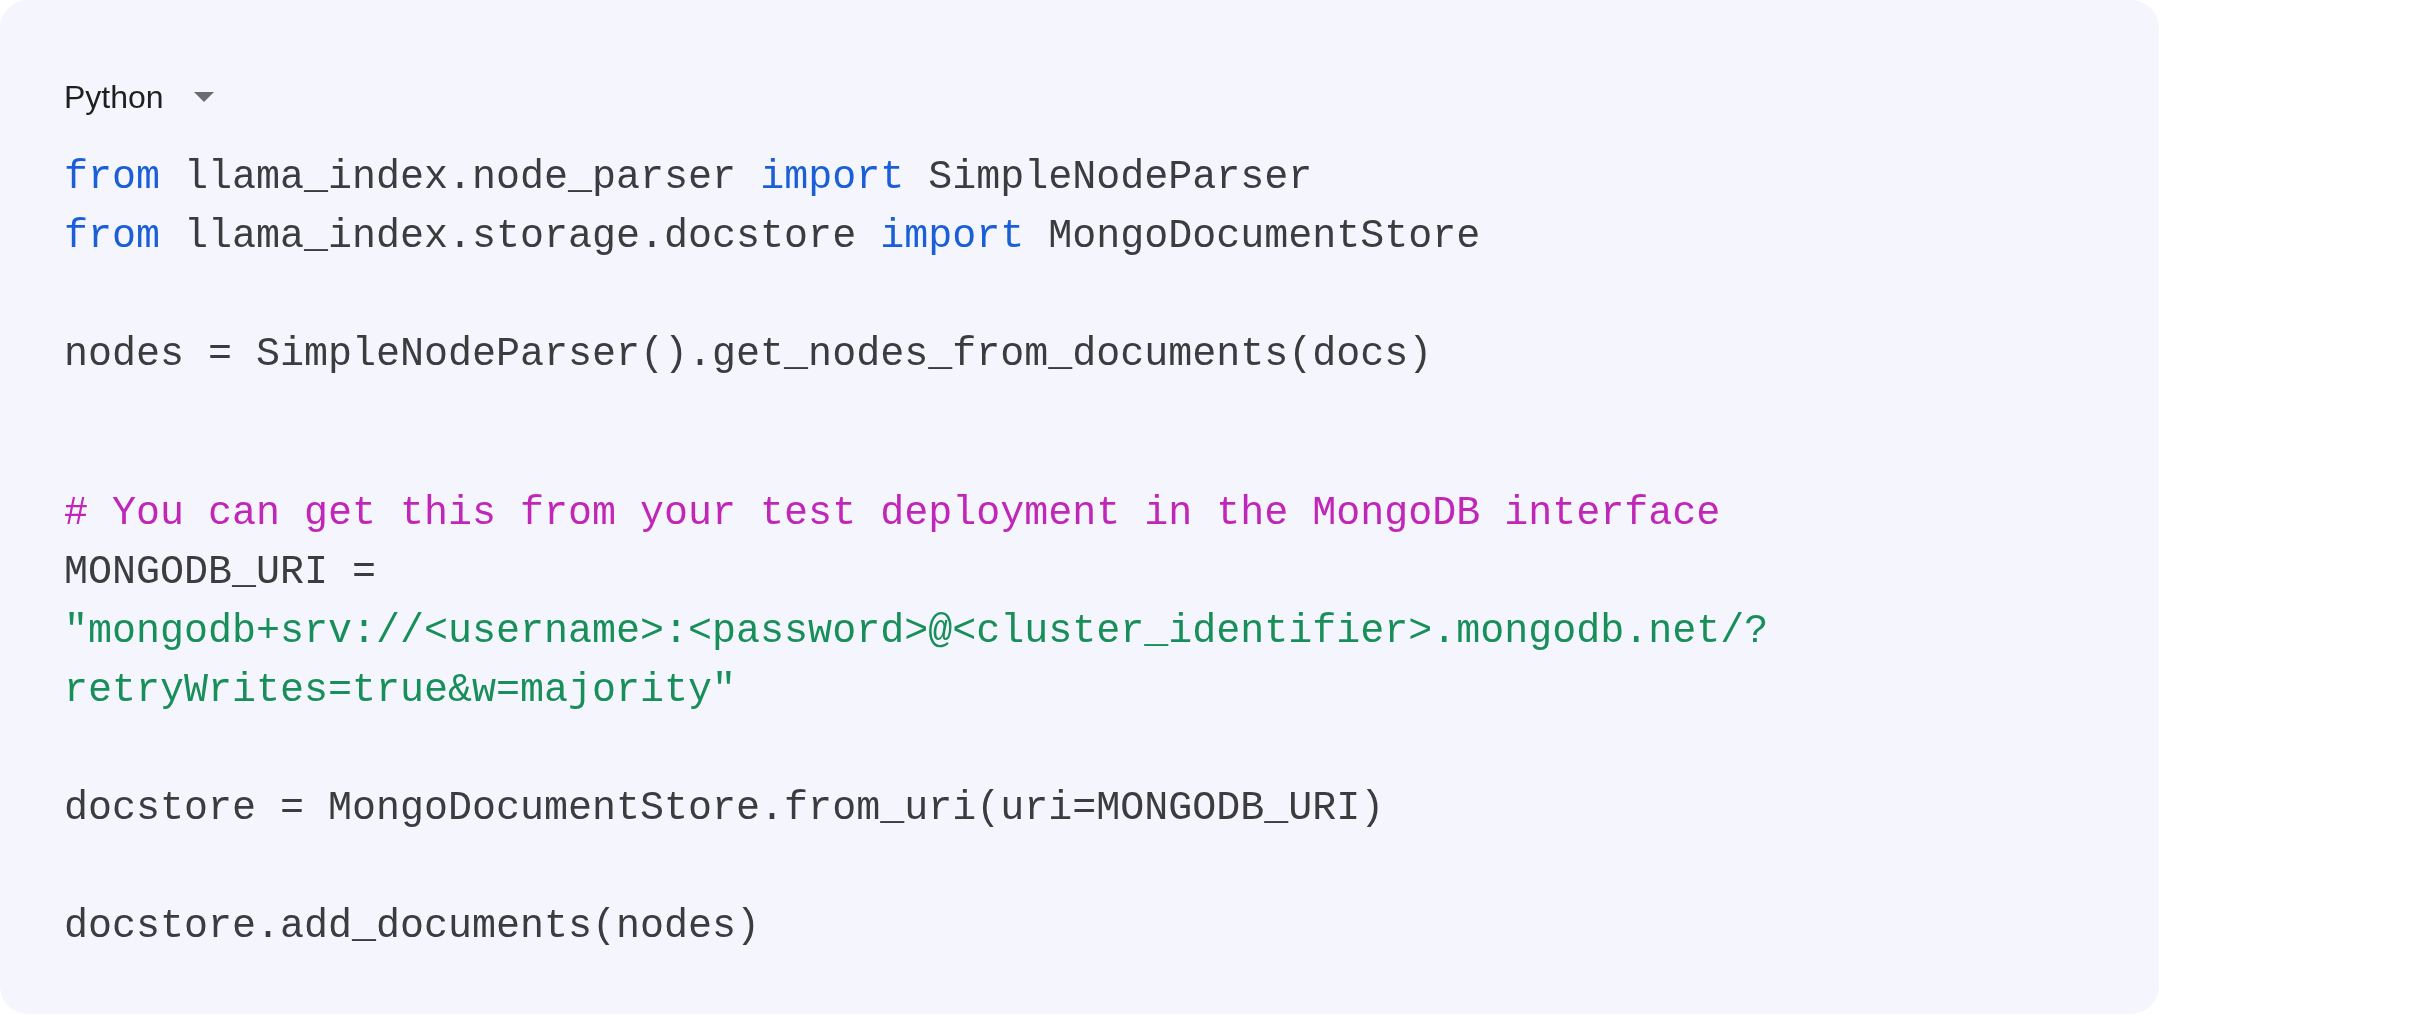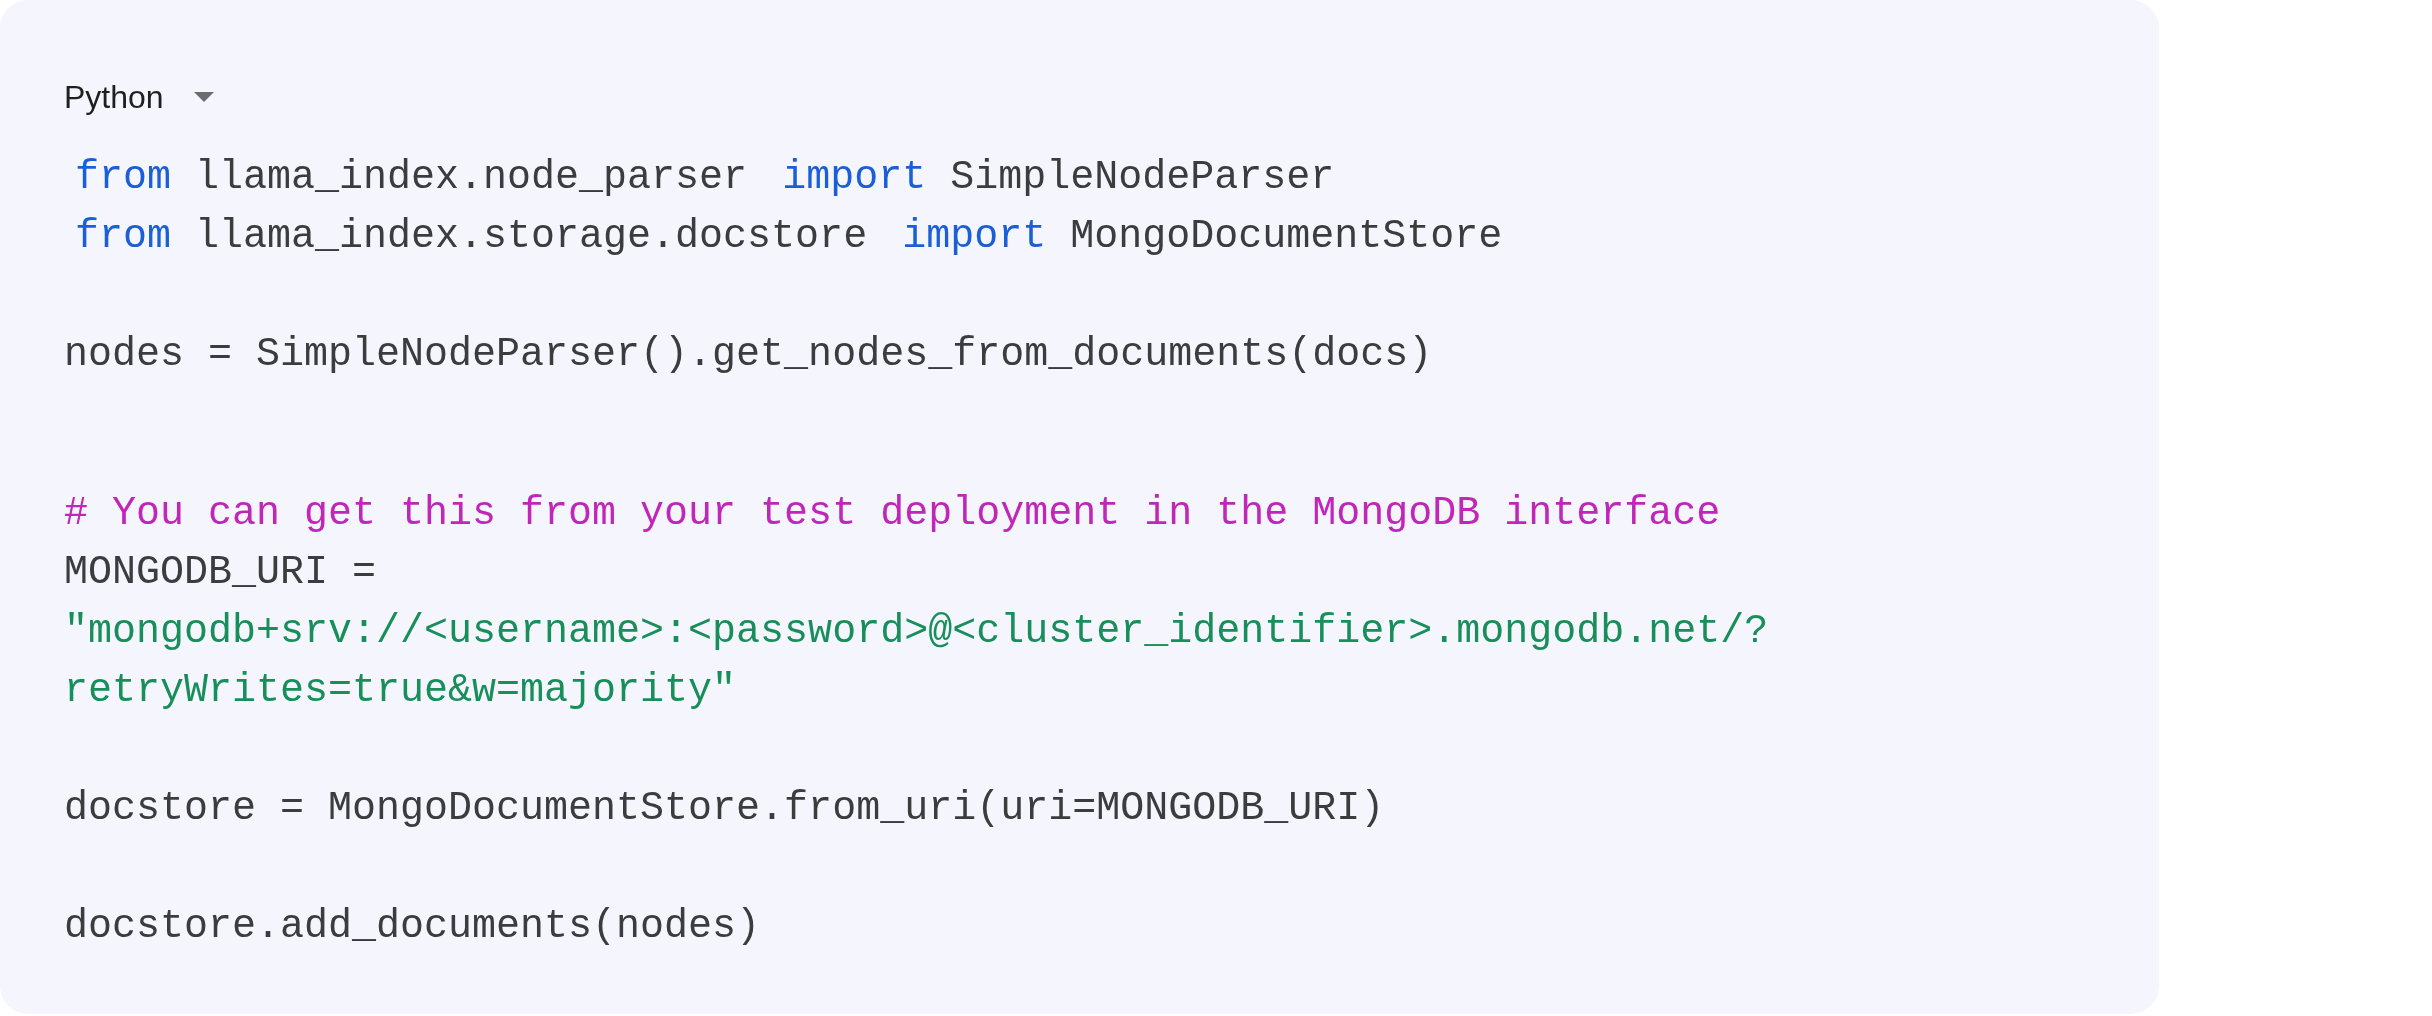--- a/index.html
+++ b/index.html
@@ -19,21 +19,21 @@
     margin-left: 30px; width: 0; height: 0;
     border-left: 10px solid transparent; border-right: 10px solid transparent;
     border-top: 10px solid #6b6b70;
   }
   .code {
     position: absolute; left: 64px; top: 148px; margin: 0;
     font-family: "Liberation Mono", monospace; font-size: 40px; line-height: 59px;
     color: #3c3c3f; white-space: pre;
   }
   .line { display: block; height: 59px; }
-  .kw { color: #1a5fd8; margin-left: 11px; }
+  .kw { color: #1a5fd8; }
   .cm { color: #c026b8; margin-top: 41px; }
   .st { color: #188f5a; }
 </style>
 </head>
 <body>
 
 <div class="panel">
   <div class="lang-selector">
     <span class="lang-label">Python</span>
     <span class="caret"></span>

